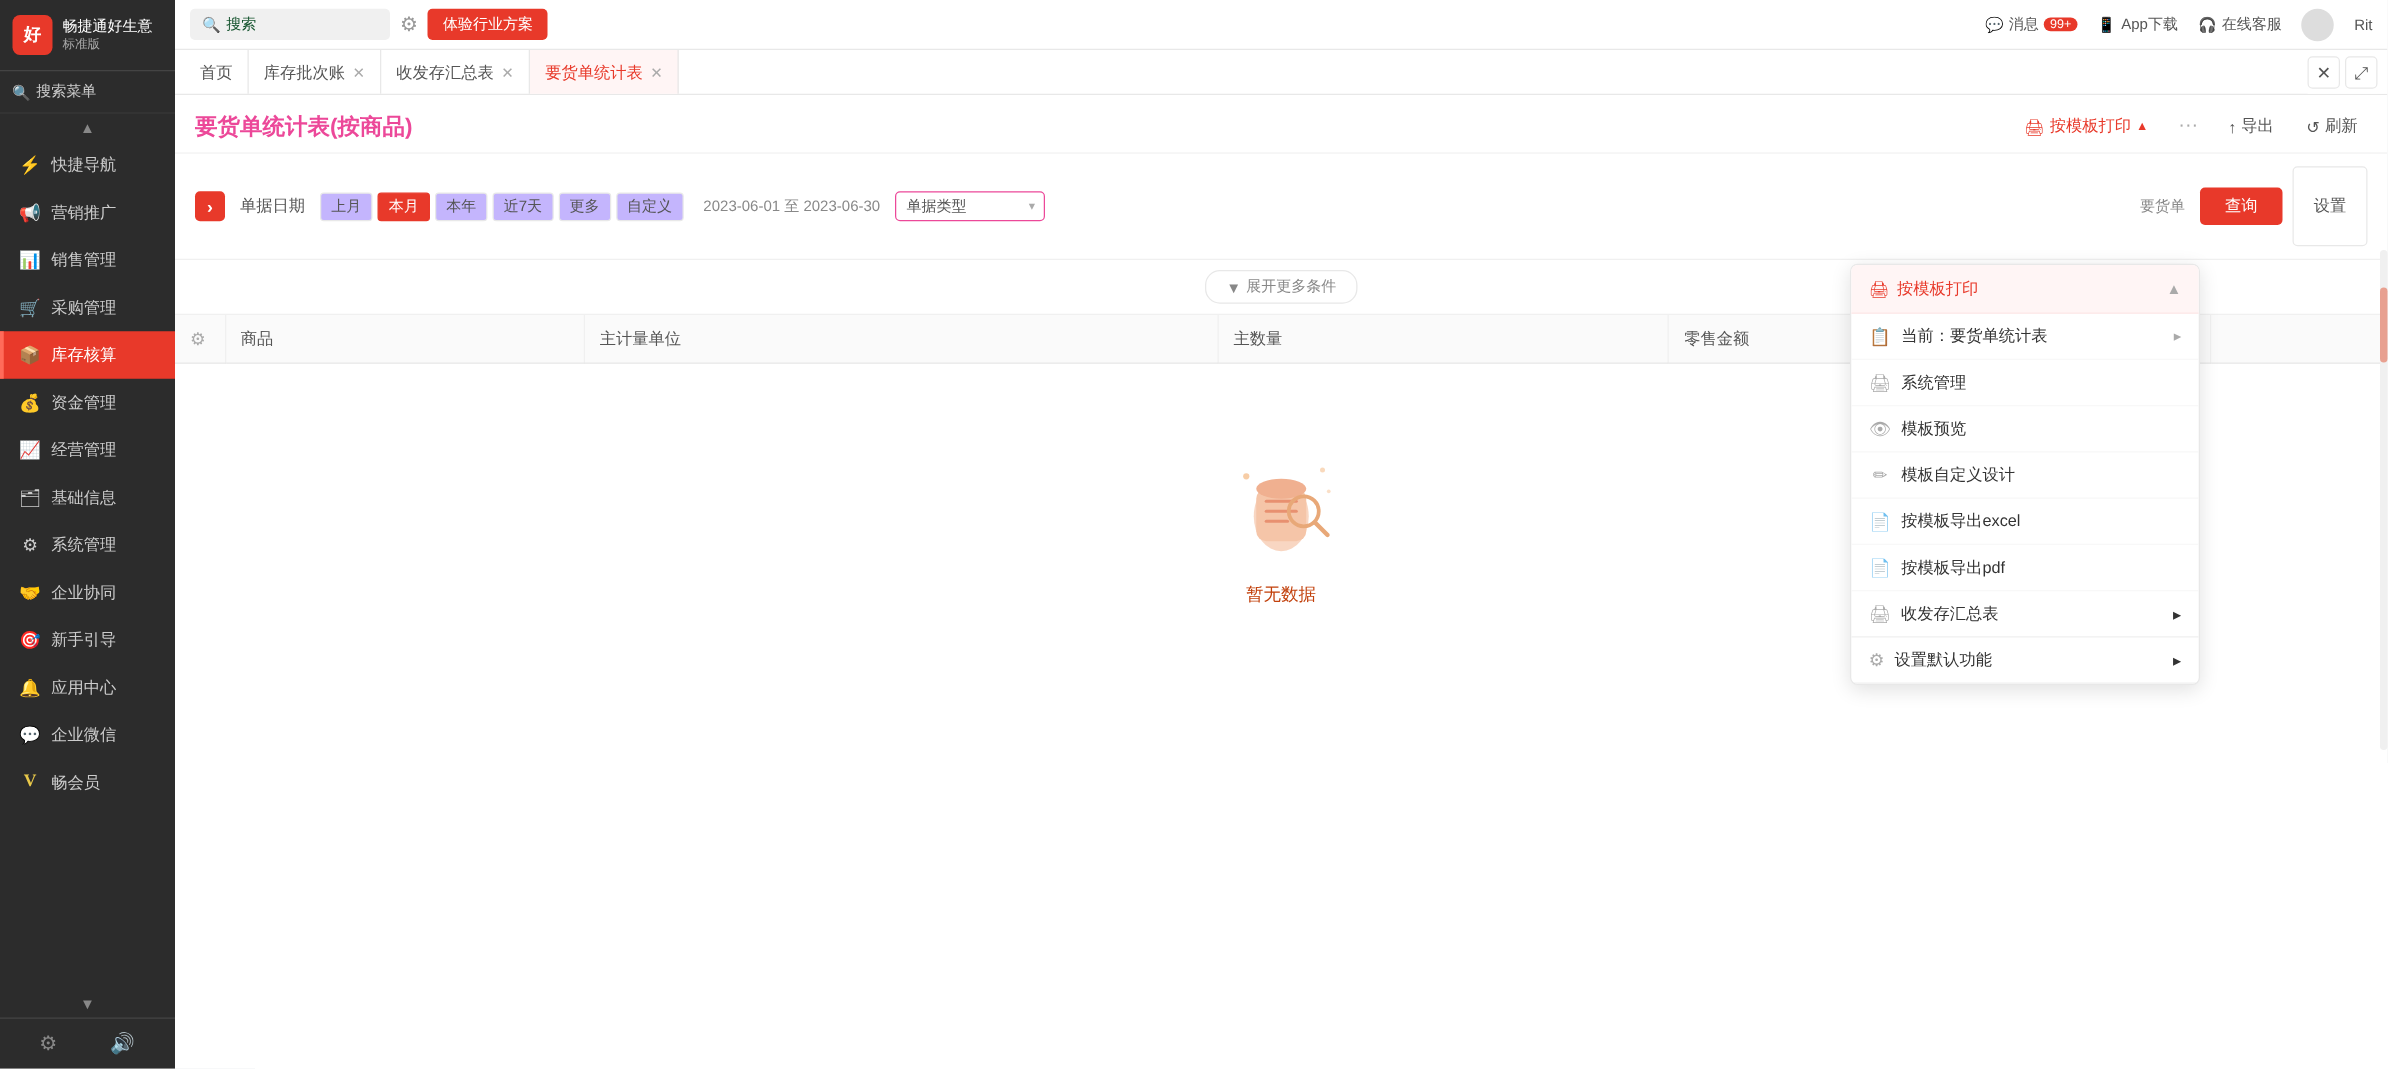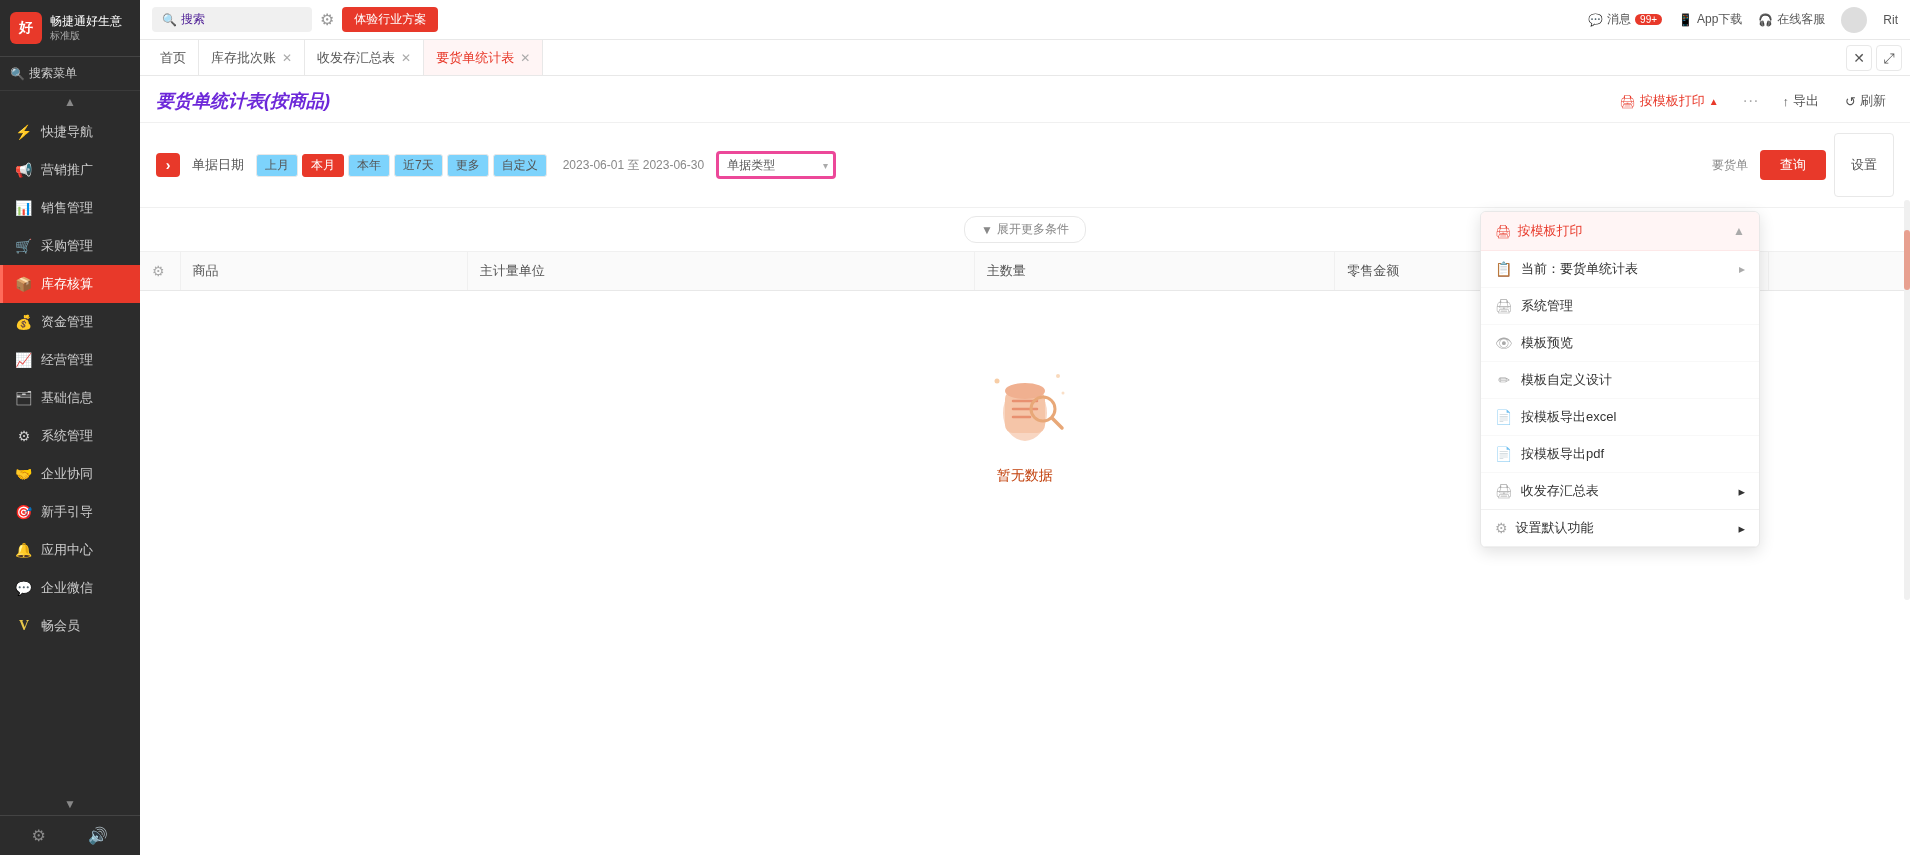--- a/index.html
+++ b/index.html
@@ -226,22 +226,21 @@
     .page-title-bar {
       padding: 12px 16px 8px;
       display: flex;
       align-items: center;
       justify-content: space-between;
       border-bottom: 1px solid #f0f0f0;
     }
     .page-title {
       font-size: 18px;
       font-weight: bold;
-      color: #6d28d9;
-      font-style: italic;
+      color: #ec4899;
     }
     .page-actions {
       display: flex;
       align-items: center;
       gap: 10px;
     }
     .action-btn {
       display: flex;
       align-items: center;
       gap: 4px;
@@ -283,26 +282,26 @@
       align-items: center;
       gap: 4px;
     }
     .date-btn {
       padding: 2px 8px;
       border: 1px solid #e8e8e8;
       border-radius: 3px;
       cursor: pointer;
       font-size: 12px;
       color: #555;
-      background: #7dd3fc;
+      background: #c4b5fd;
     }
     .date-btn.active { background: #e8392a; color: #fff; border-color: #e8392a; }
     .date-range { font-size: 12px; color: #888; margin-left: 4px; }
     .select-field {
-      border: 3px solid #ec4899;
+      border: 1px solid #ec4899;
       border-radius: 4px;
       padding: 4px 24px 4px 8px;
       font-size: 12px;
       color: #555;
       background: #fff;
       appearance: none;
       cursor: pointer;
       min-width: 120px;
       position: relative;
     }
@@ -579,21 +578,21 @@
     <span class="sidebar-footer-btn">⚙</span>
     <span class="sidebar-footer-btn">🔊</span>
   </div>
 </div>
 
 <div class="main">
 
   <div class="topbar">
     <div class="topbar-search-box">
       <span>🔍</span>
-      <span style="font-size:12px;color:#4c1d95;">搜索</span>
+      <span style="font-size:12px;color:#14532d;">搜索</span>
     </div>
     <span class="topbar-gear">⚙</span>
     <button class="topbar-trial-btn">体验行业方案</button>
     <div class="topbar-spacer"></div>
     <div class="topbar-right">
       <div class="topbar-right-item">
         <span>💬</span>
         <span>消息</span>
         <span class="badge">99+</span>
       </div>

